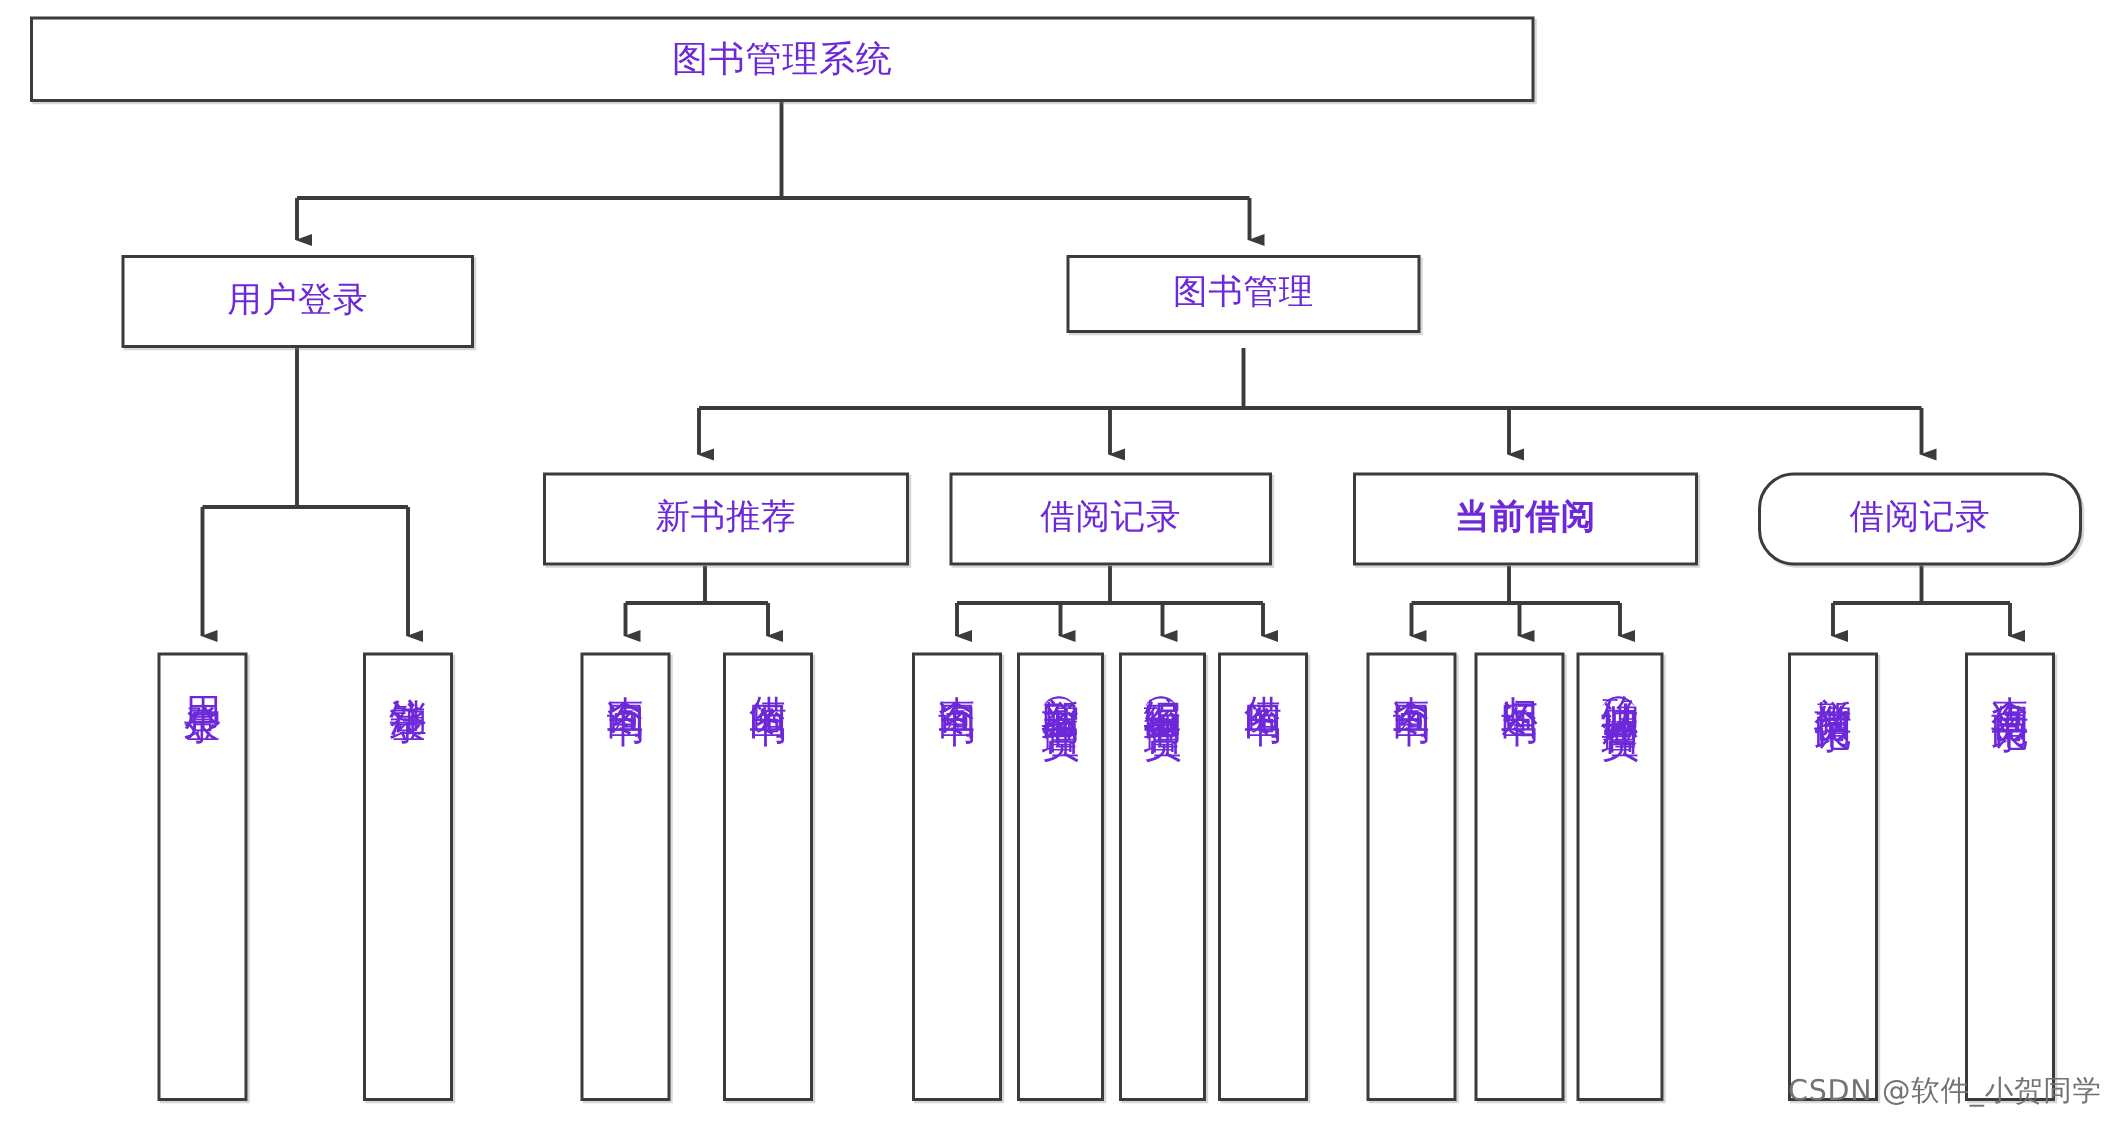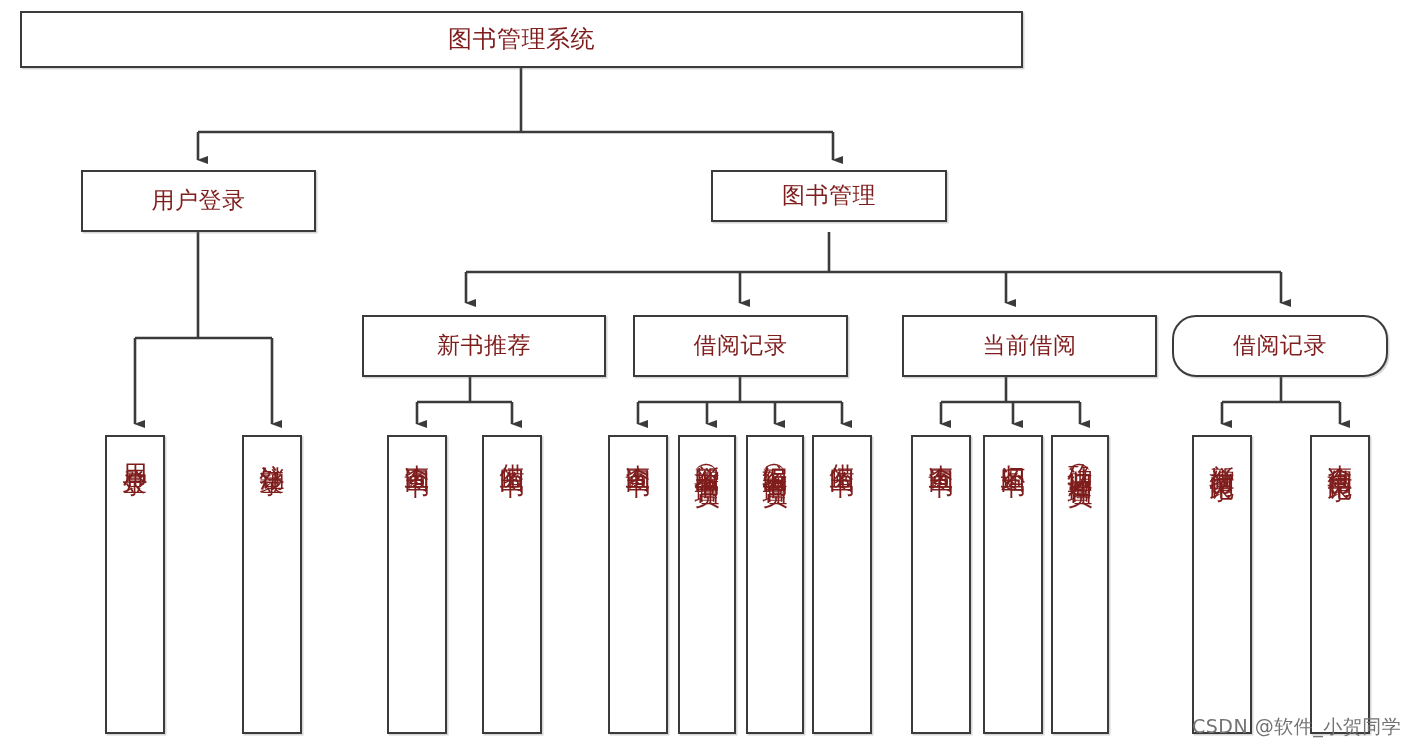--- a/index.html
+++ b/index.html
@@ -27,21 +27,21 @@
     pointer-events: none;
   }
   .node {
     position: absolute;
     box-sizing: border-box;
     background: #ffffff;
     border: 2.2px solid #3b3b3b;
     display: flex;
     align-items: center;
     justify-content: center;
-    color: #7f1d1d;
+    color: #6d28d9;
     box-shadow: 1.5px 1.5px 0 rgba(120,120,120,0.30);
   }
   .node .label {
     display: block;
     line-height: 1.18;
     letter-spacing: 0.5px;
     white-space: nowrap;
   }
   
   .node.horiz .label {
@@ -140,21 +140,21 @@
   <div class="node horiz" style="left: 711px; top: 170px; width: 236px; height: 52px;">
     <span class="label">图书管理</span>
   </div>
 
   <div class="node horiz" style="left: 362px; top: 315px; width: 244px; height: 62px;">
     <span class="label">新书推荐</span>
   </div>
   <div class="node horiz" style="left: 633px; top: 315px; width: 215px; height: 62px;">
     <span class="label">借阅记录</span>
   </div>
-  <div class="node horiz" style="left: 902px; top: 315px; width: 255px; height: 62px;">
+  <div class="node horiz" style="left: 902px; top: 315px; width: 230px; height: 62px; font-weight: bold;">
     <span class="label">当前借阅</span>
   </div>
   <div class="node horiz" style="left: 1172px; top: 315px; width: 216px; height: 62px; border-radius: 24px;">
     <span class="label">借阅记录</span>
   </div>
 
   <div class="node vert" style="left: 105px; top: 435px; width: 60px; height: 299px;">
     <span class="label">用户登录</span>
   </div>
   <div class="node vert" style="left: 242px; top: 435px; width: 60px; height: 299px;">

